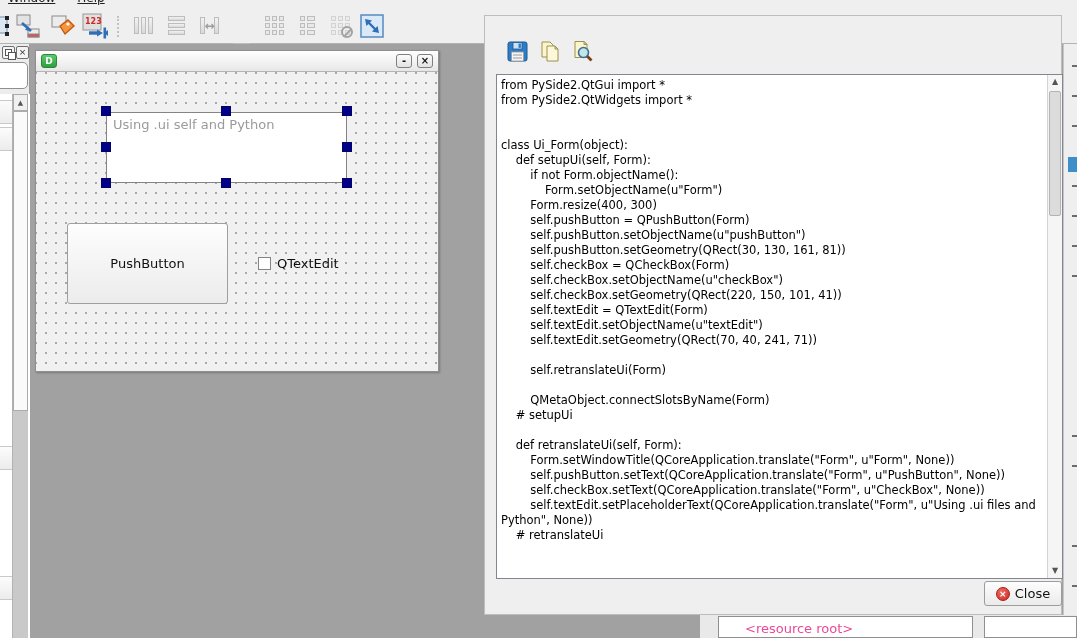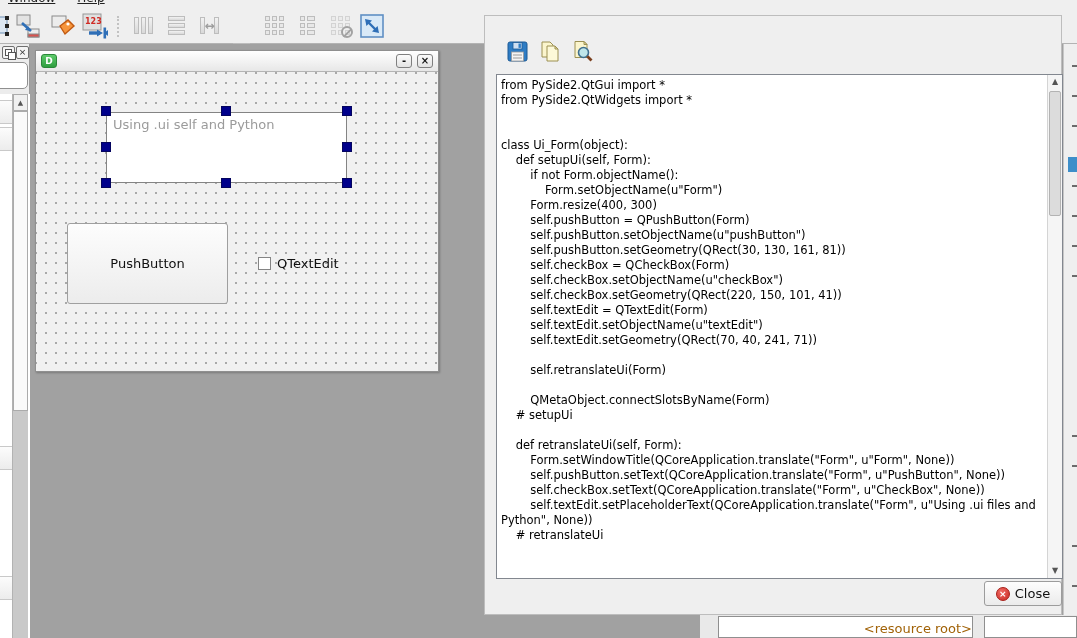--- a/index.html
+++ b/index.html
@@ -60,21 +60,21 @@
   .handle { position:absolute; width:8px; height:8px; background:#00008b; outline:1px solid #04045e; }
 
   .qpushbtn { position:absolute; left:31px; top:151px; width:161px; height:81px; background:linear-gradient(180deg,#fdfdfd,#ececec); border:1px solid #9f9f9f; border-radius:3px; display:flex; align-items:center; justify-content:center; font-size:13px; color:#111; }
   .qcheckrow { position:absolute; left:222px; top:181px; width:100px; height:21px; display:flex; align-items:center; gap:6px; }
   .qcheckbox { width:13px; height:13px; background:#fff; border:1px solid #848484; }
   .qchecklabel { font-size:13px; color:#111; }
 
   
   .dockbg { position:absolute; left:700px; top:615px; width:377px; height:23px; background:#e9e9e9; }
   .respanel { position:absolute; top:616px; height:22px; background:#fff; border:1px solid #8f8f8f; }
-  .respanel .rtext { padding:4px 0 0 26px; font-size:13px; color:#a16207; white-space:nowrap;text-align:right; }
+  .respanel .rtext { padding:4px 0 0 26px; font-size:13px; color:#ec4899; white-space:nowrap; }
 
   
   .rsliver { position:absolute; left:1063px; top:44px; width:14px; height:571px; background:#efefef; border-left:1px solid #c6c6c6; }
   .rtick { position:absolute; right:0; width:5px; height:2px; background:#6b6b6b; }
   .rblue { position:absolute; right:0; top:113px; width:9px; height:15px; background:#3d8ec9; }
 
   
   .dialog { position:absolute; left:484px; top:15px; width:578px; height:600px; background:#efefef; border:1px solid #bdbdbd; }
   .dbtn { position:absolute; top:22px; width:26px; height:26px; display:flex; align-items:center; justify-content:center; }
   .codearea { position:absolute; left:11px; top:58px; width:567px; height:505px; background:#fff; border:1px solid #82878f; }

